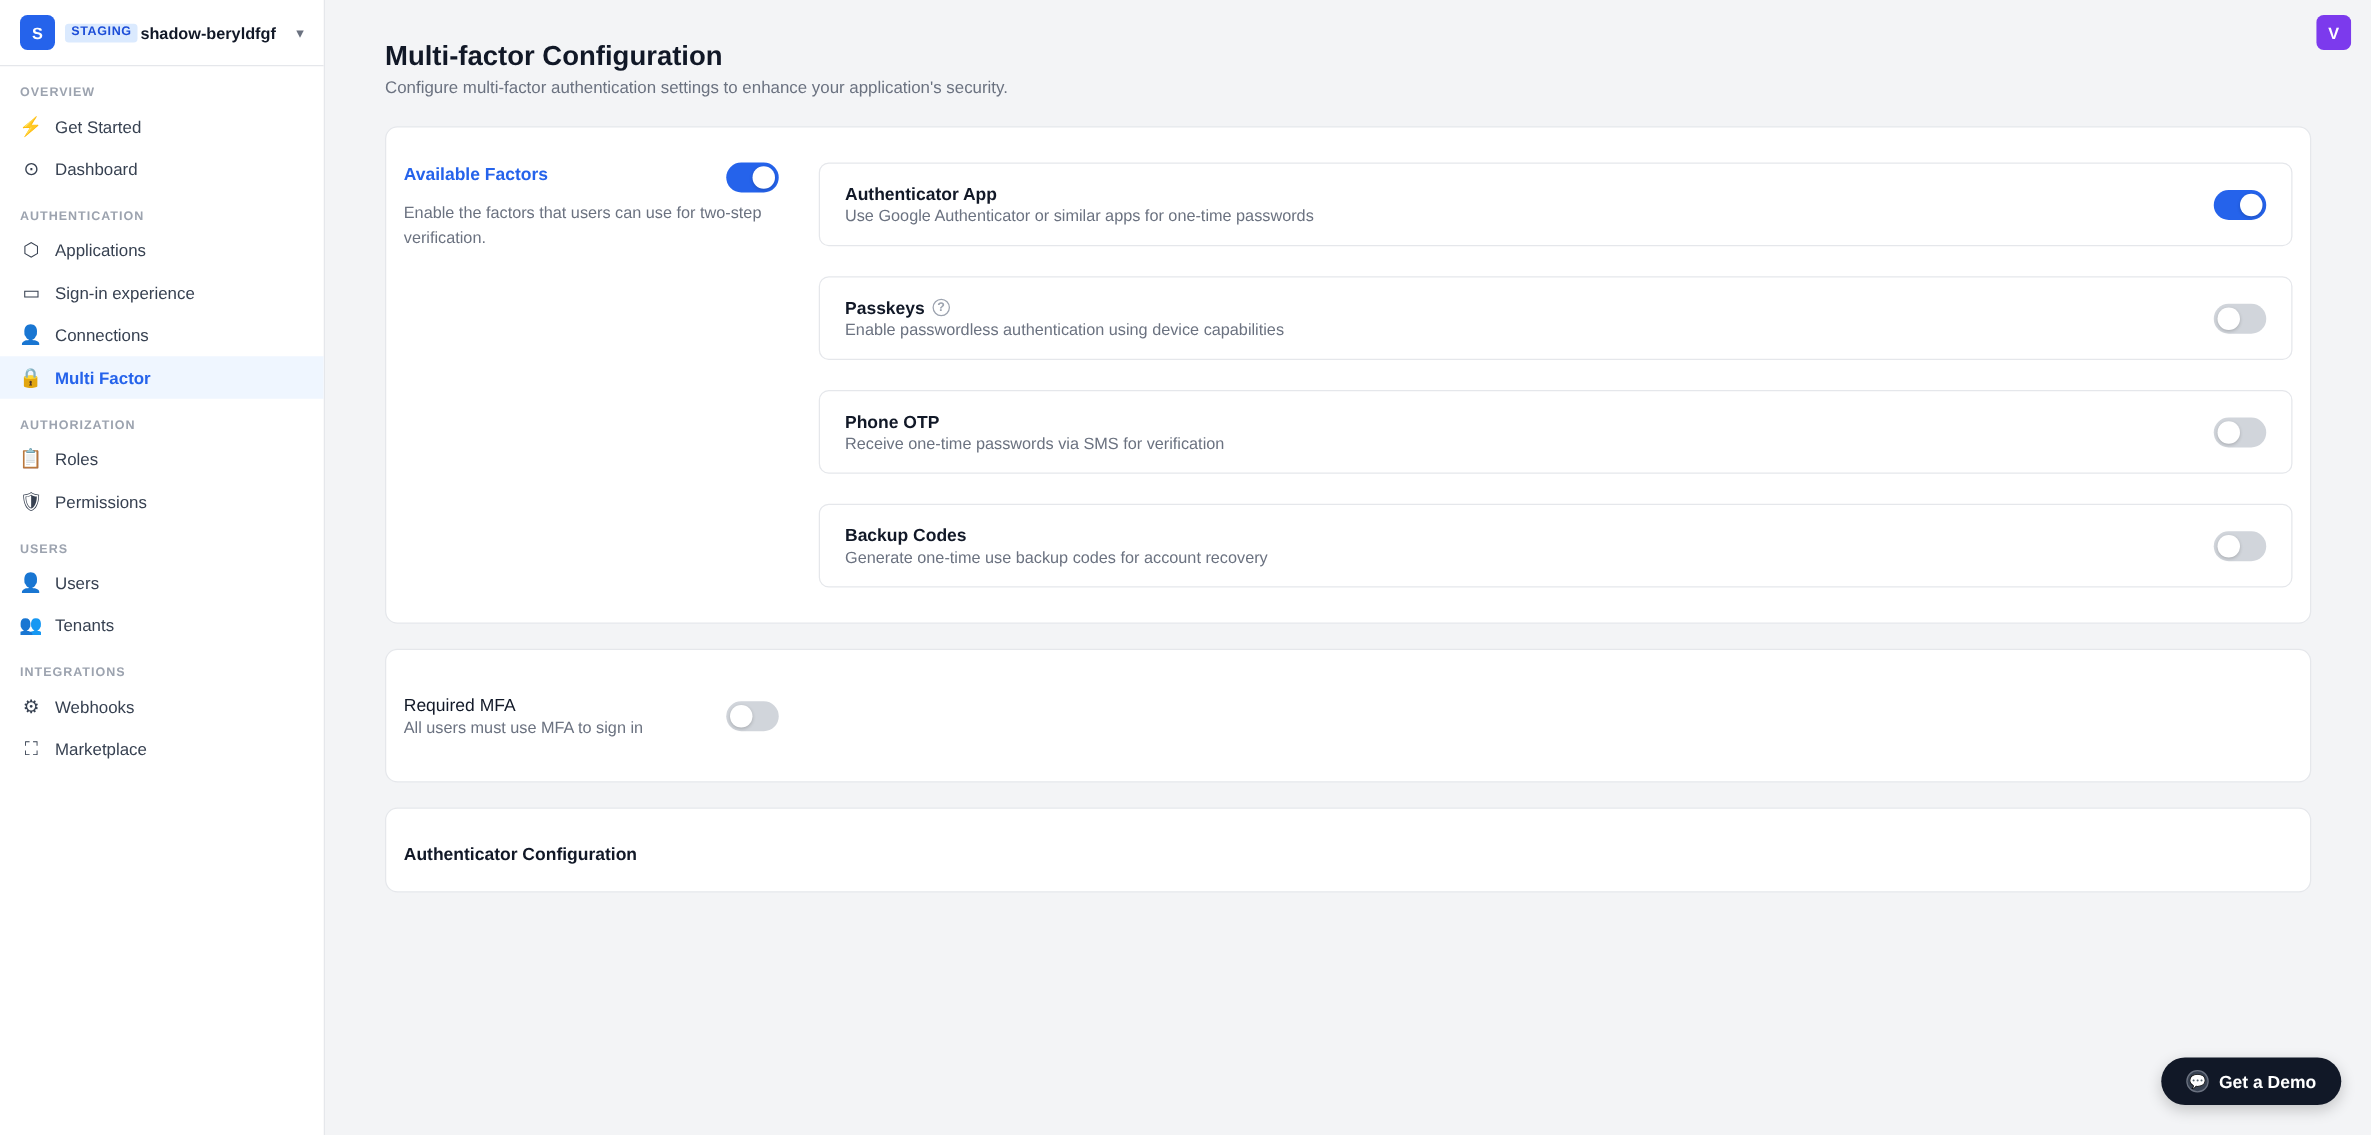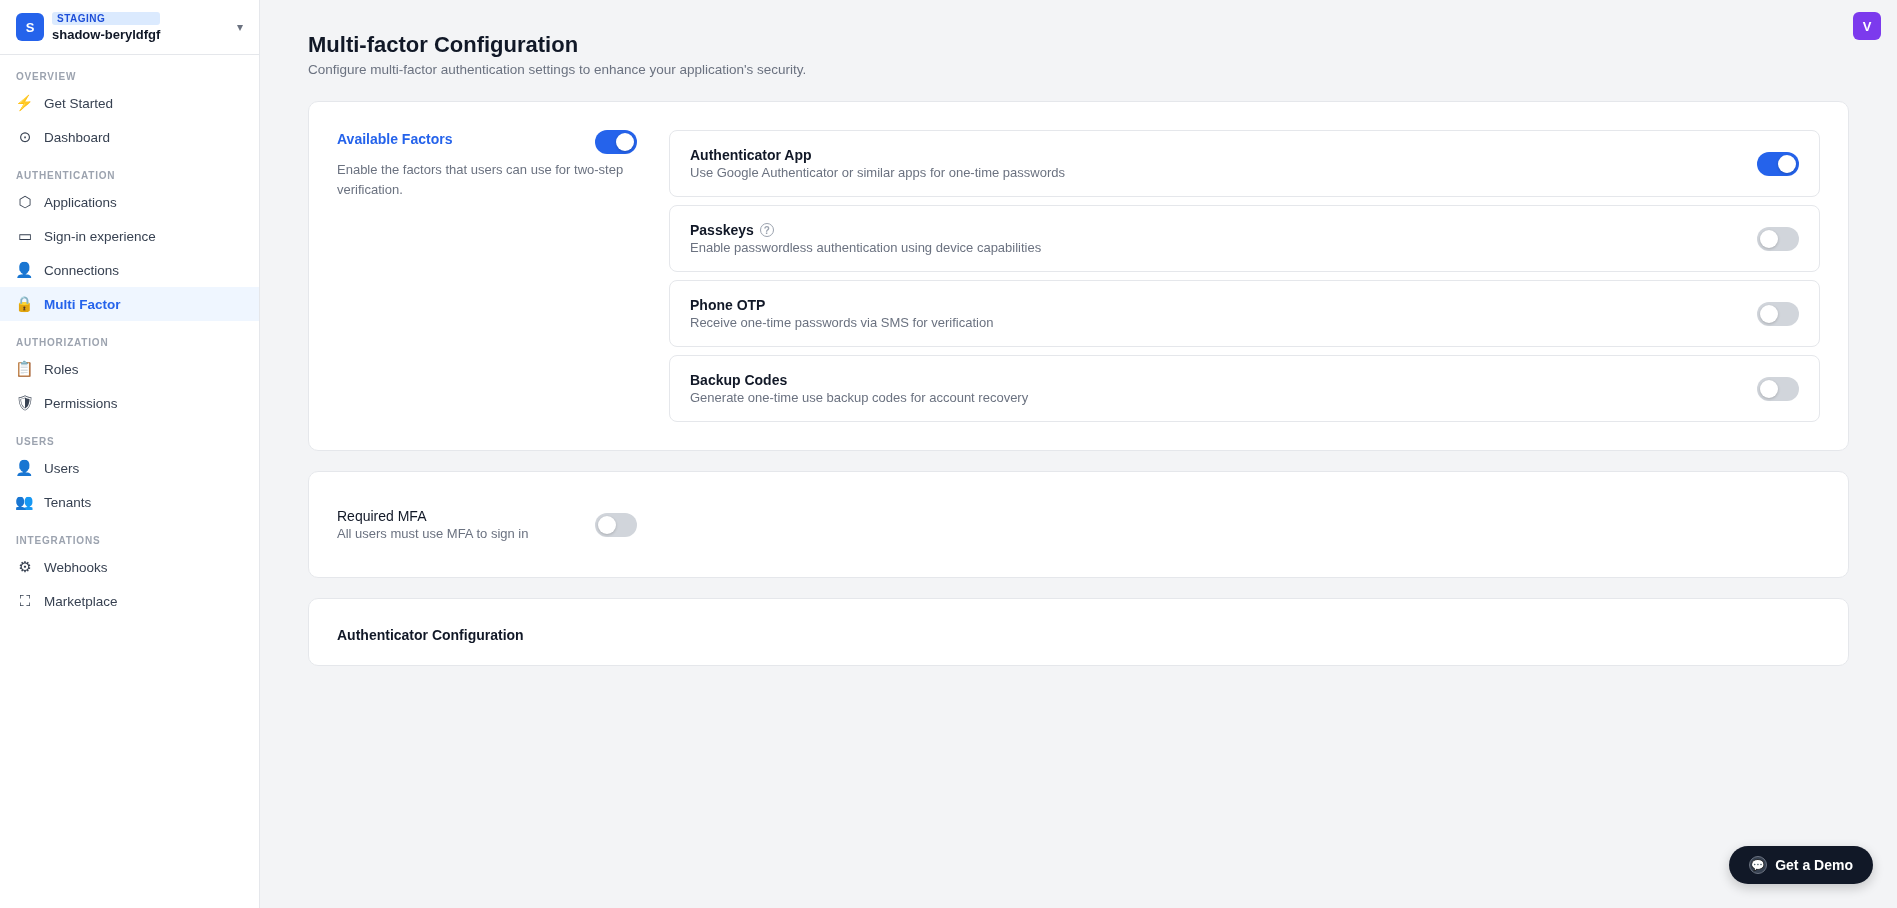--- a/index.html
+++ b/index.html
@@ -41,21 +41,21 @@
       border-radius: 3px;
       letter-spacing: 0.05em;
     }
     .sidebar-org {
       font-size: 13px;
       font-weight: 700;
       color: #111827;
     }
     .sidebar-org-row {
       display: flex;
-      flex-direction: column;
+      flex-direction: row;
       gap: 2px;
     }
     .sidebar-chevron {
       margin-left: auto;
       color: #6b7280;
       font-size: 12px;
     }
     .sidebar-section-label {
       font-size: 10px;
       font-weight: 600;
@@ -104,21 +104,21 @@
       font-size: 13.5px;
       color: #6b7280;
       margin-bottom: 24px;
     }
 
     
     .card {
       background: #fff;
       border: 1px solid #e5e7eb;
       border-radius: 10px;
-      padding: 28px 28px;
+      padding: 28px 14px;
       margin-bottom: 20px;
     }
     .card-row {
       display: grid;
       grid-template-columns: 300px 1fr;
       gap: 32px;
       align-items: start;
     }
     .card-label-section {}
     .card-section-title {
@@ -131,21 +131,21 @@
     .card-section-desc {
       font-size: 13px;
       color: #6b7280;
       line-height: 1.5;
     }
 
     
     .factor-list {
       display: flex;
       flex-direction: column;
-      gap: 0;
+      gap: 16px;
     }
     .factor-item {
       border: 1px solid #e5e7eb;
       border-radius: 8px;
       padding: 16px 20px;
       display: flex;
       align-items: center;
       justify-content: space-between;
       margin-bottom: 8px;
       background: #fff;

